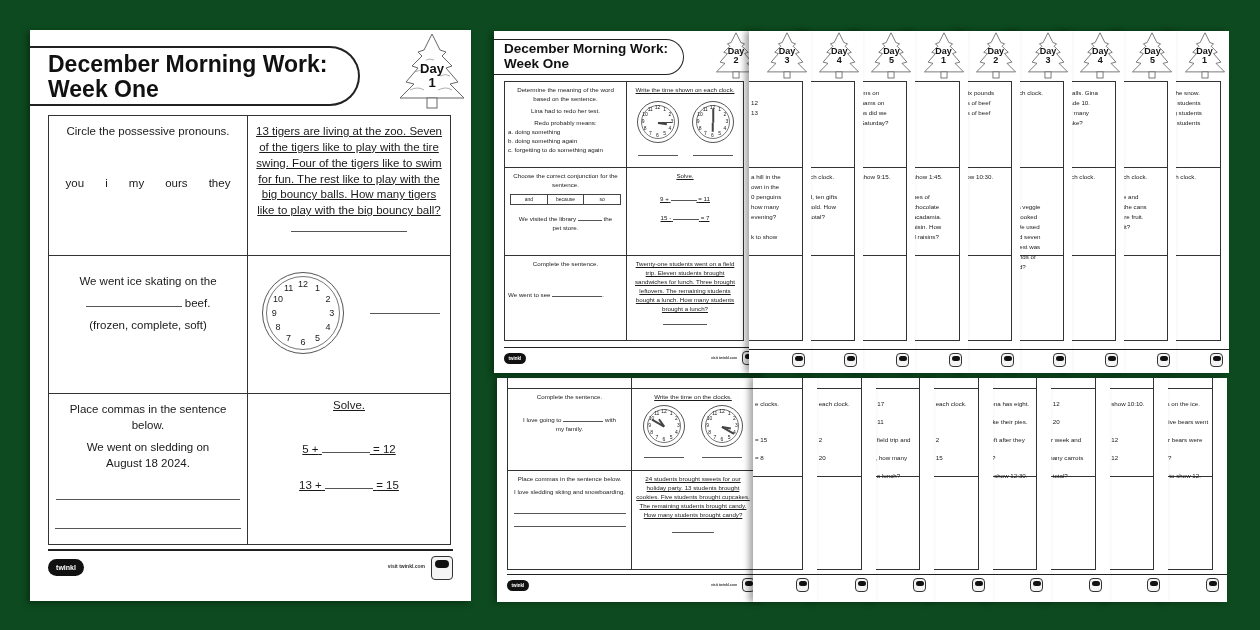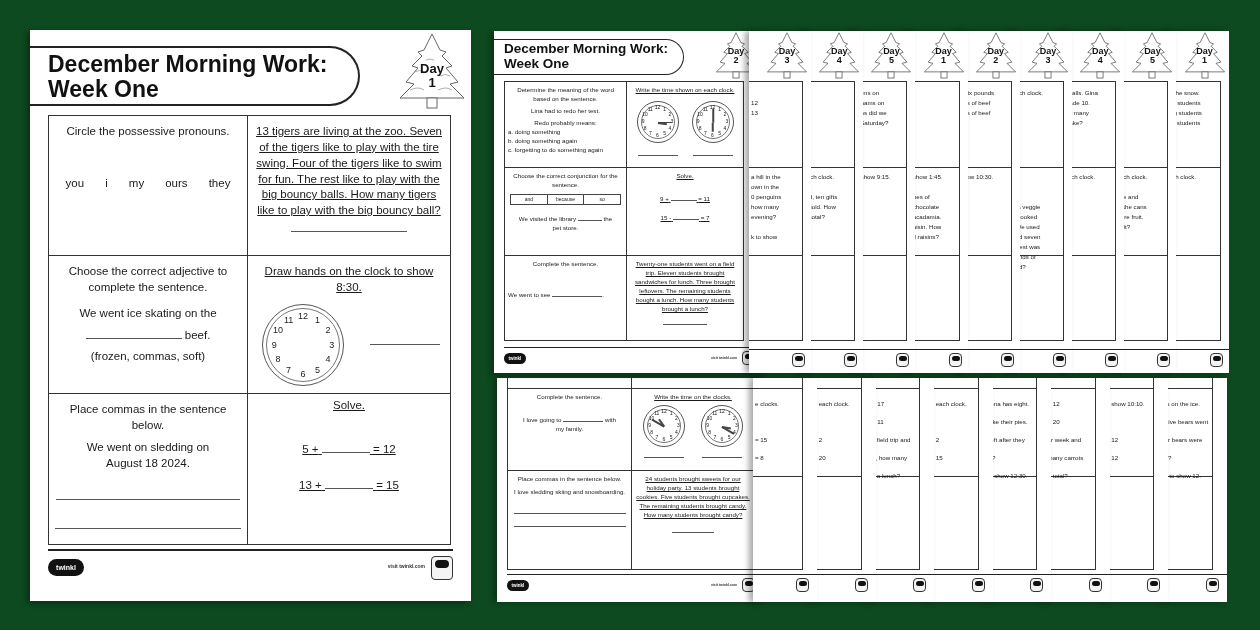--- a/index.html
+++ b/index.html
@@ -94,27 +94,25 @@
         <span>my</span>
         <span>ours</span>
         <span>they</span>
       </div>
     </div>
     <div class="cell">
       <p>13 tigers are living at the zoo. Seven of the tigers like to play with the tire swing. Four of the tigers like to swim for fun. The rest like to play with the big bouncy balls. How many tigers like to play with the big bouncy ball?</p>
       <span class="answer-line" style="width:116px;margin-top:12px;"></span>
     </div>
     <div class="cell">
-      <p>Choose the correct adjective to complete the sentence.</p>
       <p style="margin-top:10px;">We went ice skating on the</p>
       <p><span class="inline-blank" style="width:96px;"></span> <span>beef.</span></p>
-      <p>(frozen, commas, soft)</p>
-    </div>
-    <div class="cell">
-      <p>Draw hands on the clock to show 8:30.</p>
+      <p>(frozen, complete, soft)</p>
+    </div>
+    <div class="cell">
       <div style="display:flex;align-items:center;margin-top:8px;padding-left:8px;">
         <div class="clock" id="big-clock" style="width:82px;height:82px;">
             <span class="n" style="left: 40px; top: 11.2px;">12</span>
             <span class="n" style="left: 54.4px; top: 15.0585px;">1</span>
             <span class="n" style="left: 64.9415px; top: 25.6px;">2</span>
             <span class="n" style="left: 68.8px; top: 40px;">3</span>
             <span class="n" style="left: 64.9415px; top: 54.4px;">4</span>
             <span class="n" style="left: 54.4px; top: 64.9415px;">5</span>
             <span class="n" style="left: 40px; top: 68.8px;">6</span>
             <span class="n" style="left: 25.6px; top: 64.9415px;">7</span>

